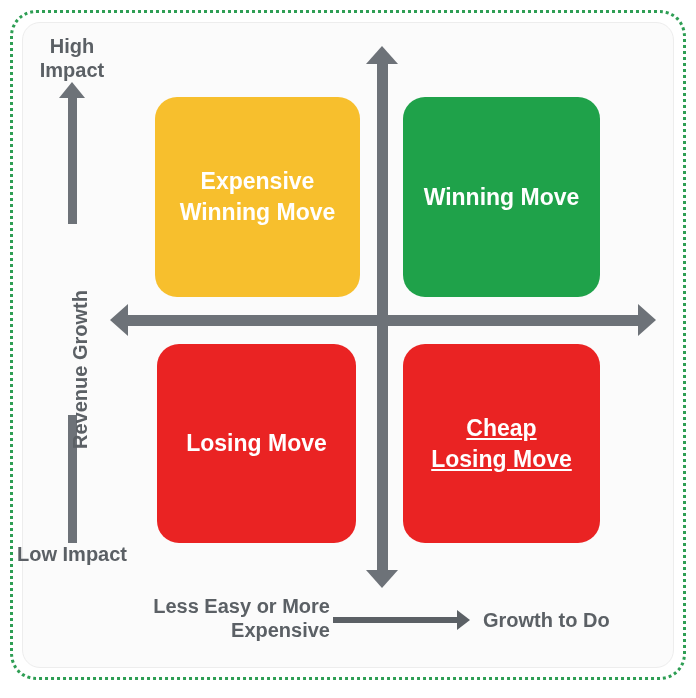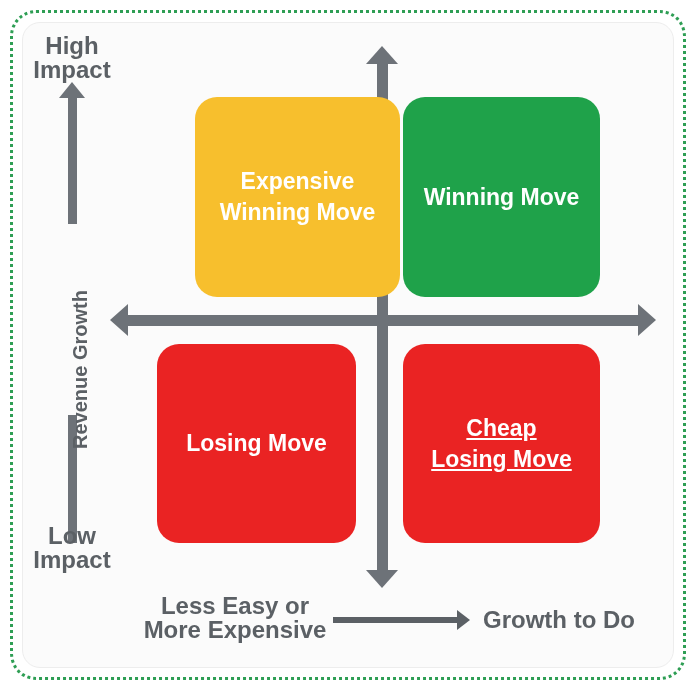--- a/index.html
+++ b/index.html
@@ -121,53 +121,53 @@
     border-left: 13px solid transparent;
     border-right: 13px solid transparent;
     border-bottom: 16px solid #6d7278;
   }
 
   
   .axis-label {
     position: absolute;
     color: #5b6065;
     font-weight: bold;
-    font-size: 24px;
+    font-size: 20px;
     line-height: 24px;
     text-align: center;
   }
   #label-high-impact {
     left: 16px;
     top: 34px;
     width: 112px;
   }
   #label-low-impact {
     left: 16px;
-    top: 524px;
+    top: 542px;
     width: 112px;
   }
   #label-revenue-growth {
     position: absolute;
     left: -10px;
     top: 358px;
     width: 180px;
     transform: rotate(-90deg);
     transform-origin: center center;
     color: #5b6065;
     font-weight: bold;
     font-size: 20px;
     text-align: center;
     white-space: nowrap;
   }
 
   #label-less-easy {
     left: 140px;
     top: 594px;
     width: 190px;
-    text-align: center;
+    text-align: right;
   }
   #label-easier {
     left: 483px;
     top: 608px;
     width: 190px;
     text-align: left;
   }
 
   
   #bottom-arrow-line {
@@ -202,21 +202,20 @@
     text-align: center;
     box-sizing: border-box;
     padding: 6px 10px;
   }
   #quadrant-expensive-winning {
     left: 155px;
     top: 97px;
     width: 205px;
     height: 200px;
     background: #f7bf2d;
-    margin-left: 40px;
   }
   #quadrant-winning {
     left: 403px;
     top: 97px;
     width: 197px;
     height: 200px;
     background: #1fa24a;
   }
   #quadrant-losing {
     left: 157px;

